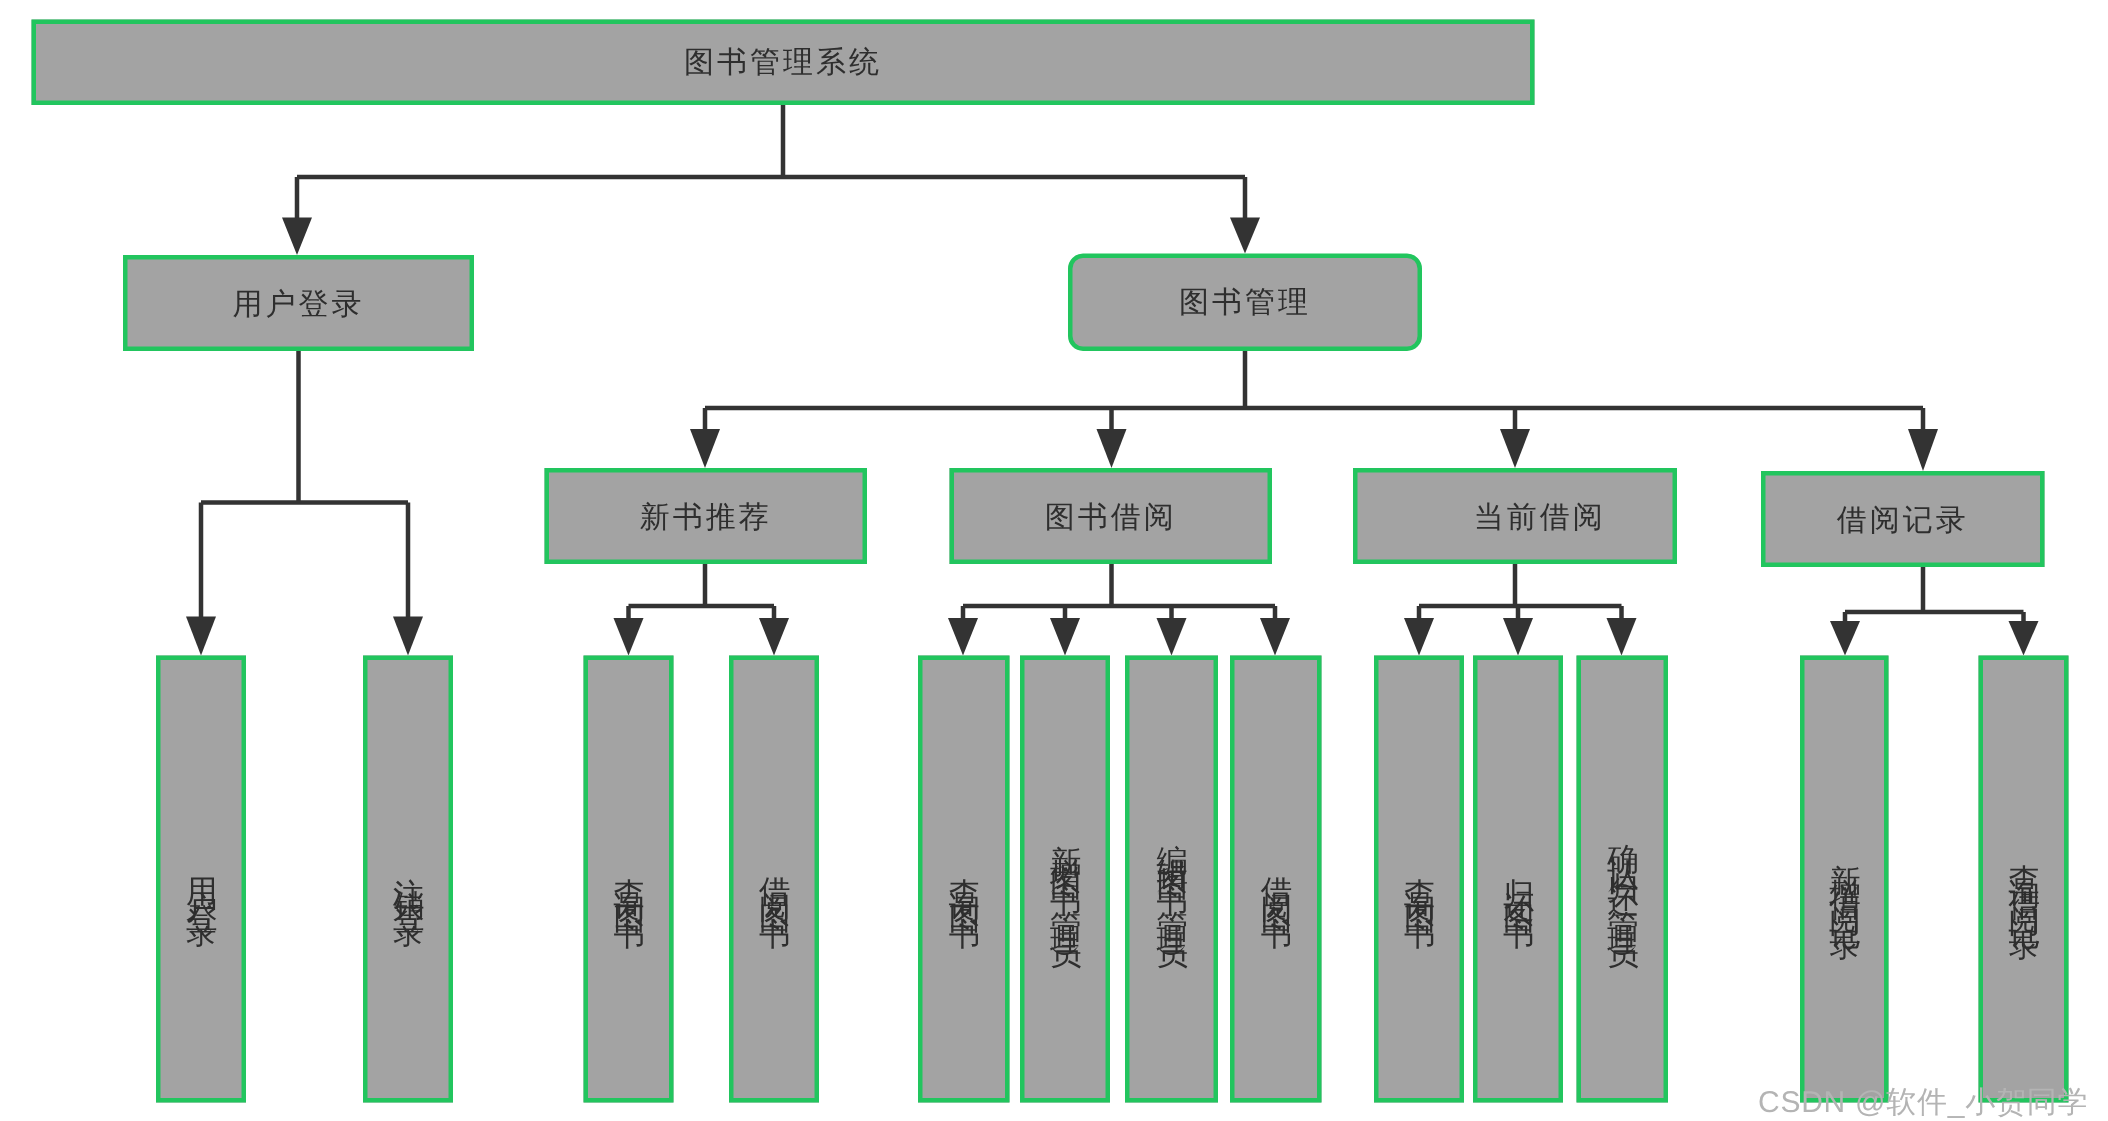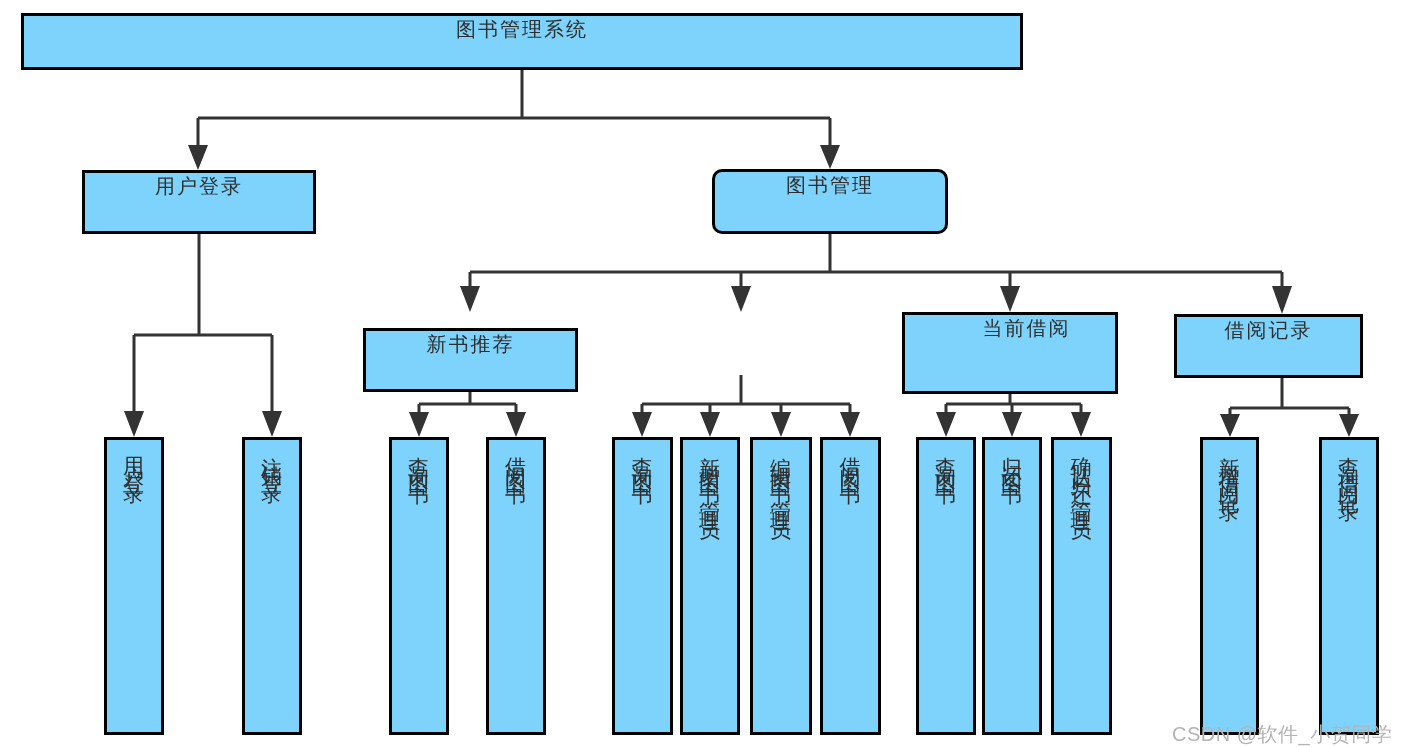--- a/index.html
+++ b/index.html
@@ -14,24 +14,24 @@
   svg.wires {
     position: absolute;
     left: 0; top: 0;
     width: 1405px; height: 747px;
   }
   .wire { stroke: #333333; stroke-width: 3; fill: none; }
   .head { fill: #333333; stroke: none; }
   .node {
     position: absolute;
     box-sizing: border-box;
-    background: #7dd3fc;
-    border: 3px solid #000000;
+    background: #a3a3a3;
+    border: 3px solid #22c55e;
     display: flex;
-    align-items: flex-start;
+    align-items: center;
     justify-content: center;
     color: #2e2e2e;
   }
   .node.h span {
     font-size: 20px;
     letter-spacing: 2px;
     white-space: nowrap;
   }
   .node.v span {
     writing-mode: vertical-rl;
@@ -111,24 +111,27 @@
     <span>图书管理系统</span>
   </div>
 
   <div class="node h" style="left:82px; top:170px; width:234px; height:64px;">
     <span>用户登录</span>
   </div>
   <div class="node h" style="left:712px; top:169px; width:236px; height:65px;border-radius:10px;">
     <span>图书管理</span>
   </div>
 
-  <div class="node h" style="left:363px; top:328px; width:215px; height:64px;">
+  <div class="node h" style="left:363px; top:312px; width:215px; height:64px;">
     <span>新书推荐</span>
   </div>
-  <div class="node h" style="left:902px; top:312px; width:216px; height:82px;padding-left:33px;">
+  <div class="node h" style="left:633px; top:312px; width:215px; height:64px;">
+    <span>图书借阅</span>
+  </div>
+  <div class="node h" style="left:902px; top:312px; width:216px; height:64px;padding-left:33px;">
     <span>当前借阅</span>
   </div>
   <div class="node h" style="left:1174px; top:314px; width:189px; height:64px;">
     <span>借阅记录</span>
   </div>
 
   <div class="node v" style="left:104px; top:437px; width:60px; height:298px;">
     <span>用户登录</span>
   </div>
   <div class="node v" style="left:242px; top:437px; width:60px; height:298px;">

